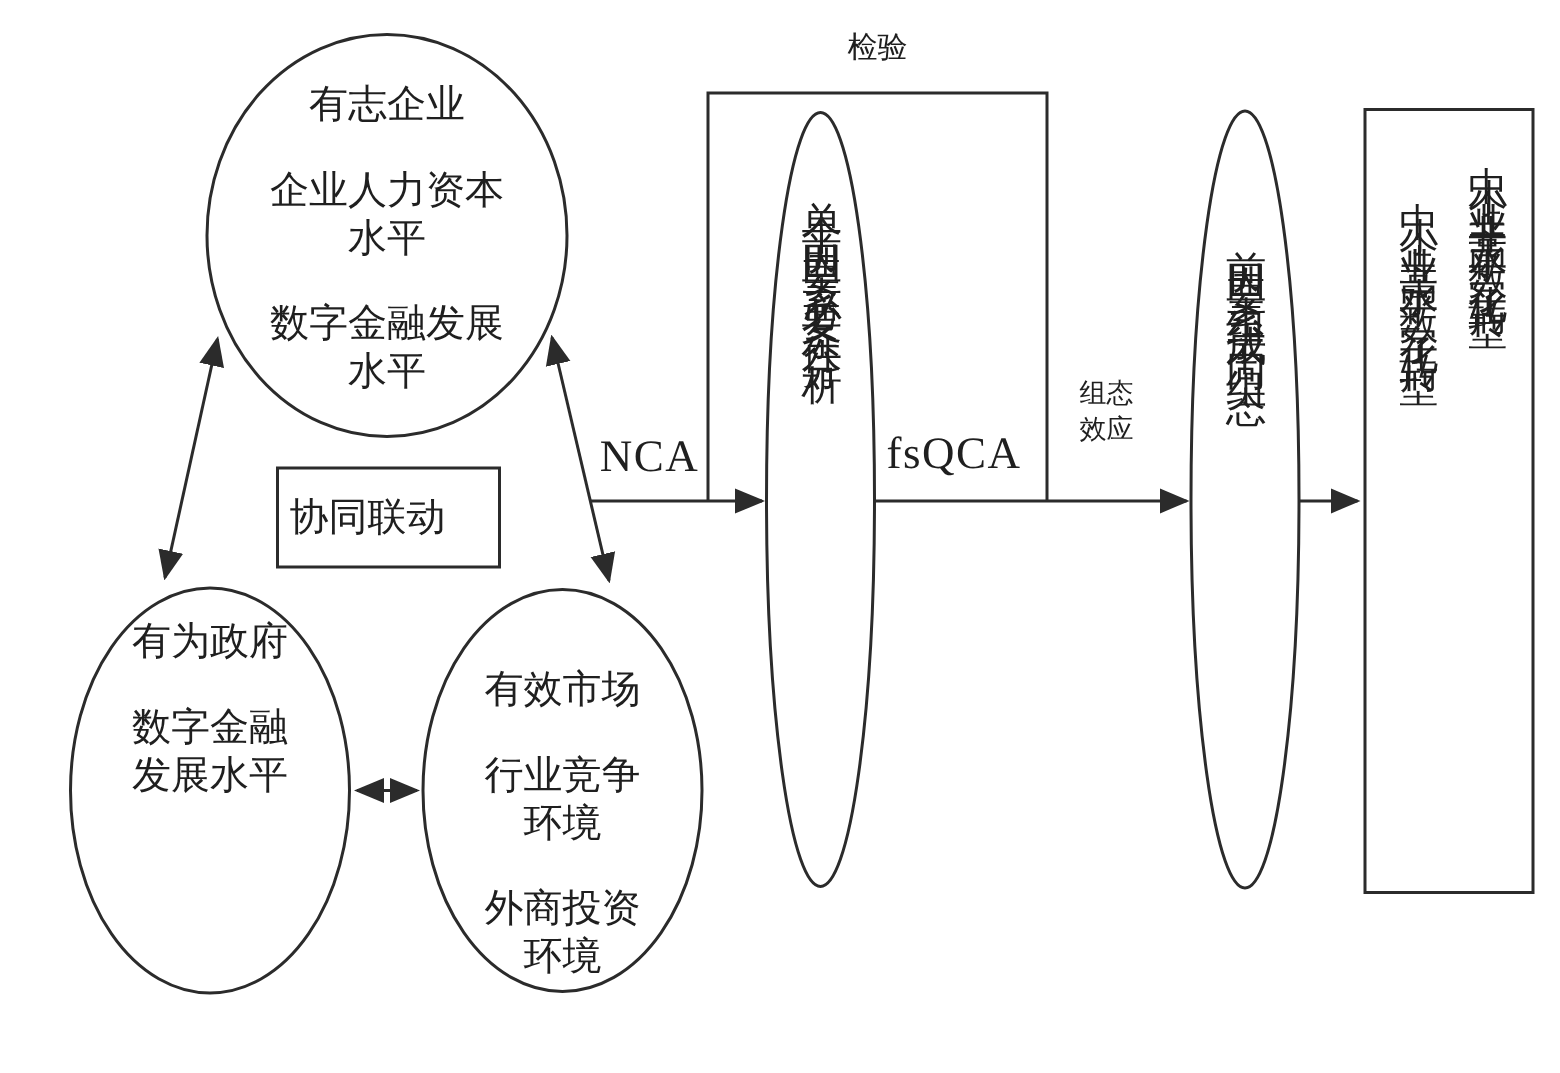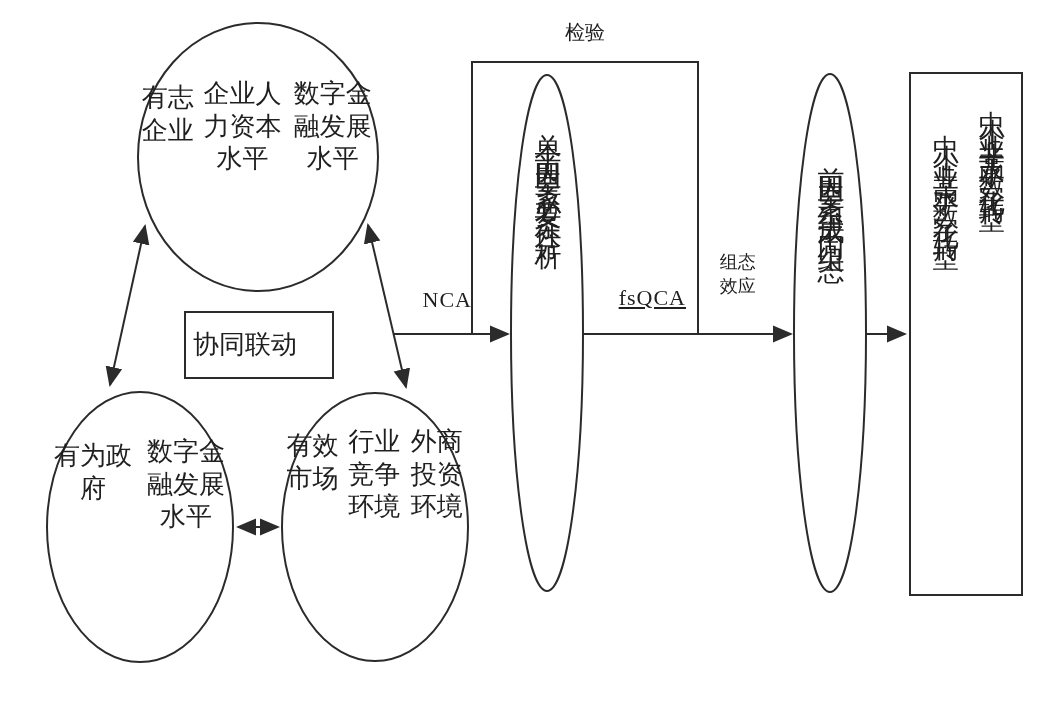--- a/index.html
+++ b/index.html
@@ -21,20 +21,21 @@
     top: 0;
     z-index: 1;
   }
   .txt {
     position: absolute;
     z-index: 2;
     line-height: 1.25;
   }
   .node-text {
     display: flex;
+    flex-direction: column;
     align-items: center;
     text-align: center;
     font-size: 26px;
   }
   .node-title {
     text-align: center;
   }
   .factor {
     word-break: break-all;
     text-align: center;
@@ -43,22 +44,22 @@
   .w6 { width: 6.1em; }
   .w4 { width: 4.1em; }
   .box-label {
     display: flex;
     align-items: center;
     justify-content: center;
     text-align: center;
     font-size: 26px;
   }
   .method-label {
-    font-size: 22px;
-    text-align: right;
+    font-size: 30px;
+    text-align: center;
     letter-spacing: 1px;
   }
   .vtext {
     writing-mode: vertical-rl;
     text-orientation: upright;
     white-space: nowrap;
     transform: translateX(-50%);
     font-size: 27px;
   }
   .wrap2 {
@@ -105,33 +106,33 @@
   <div class="node-title">有志企业</div>
   <div class="factor w6">企业人力资本水平</div>
   <div class="factor w6">数字金融发展水平</div>
 </div>
 
 <div class="txt node-text" style="left:47px; top:412px; width:186px;">
   <div class="node-title">有为政府</div>
   <div class="factor w4">数字金融发展水平</div>
 </div>
 
-<div class="txt node-text" style="left:282px; top:403px; width:186px;font-family:Liberation Mono, monospace;">
+<div class="txt node-text" style="left:282px; top:444px; width:186px;">
   <div class="node-title">有效市场</div>
   <div class="factor w4">行业竞争环境</div>
   <div class="factor w4">外商投资环境</div>
 </div>
 
 <div class="txt box-label" style="left:185px; top:312px; width:120px; height:66px;">协同联动</div>
 
 <div class="txt box-label" style="left:472px; top:14px; width:226px; height:36px; font-size:20px;">检验</div>
 
 <div class="txt method-label" style="left:394px; top:286px; width:78px;">NCA</div>
 
-<div class="txt method-label" style="left:586px; top:284px; width:100px;text-decoration:underline;">fsQCA</div>
+<div class="txt method-label" style="left:586px; top:284px; width:100px;">fsQCA</div>
 
 <div class="txt wrap2" style="left:719px; top:250px;">组态效应</div>
 
 <div class="txt vtext" style="left:547px; top:112px; letter-spacing:10px;">单个前因要素必要条件分析</div>
 
 <div class="txt vtext" style="left:830px; top:145px; letter-spacing:10px;">前因要素组成不同组态</div>
 
 <div class="txt vtext" style="left:991px; top:90px; font-size:26px; letter-spacing:8px;">中小企业非高水平数字化转型</div>
 
 <div class="txt vtext" style="left:945px; top:114px; font-size:26px; letter-spacing:10px;">中小企业高水平数字化转型</div>

